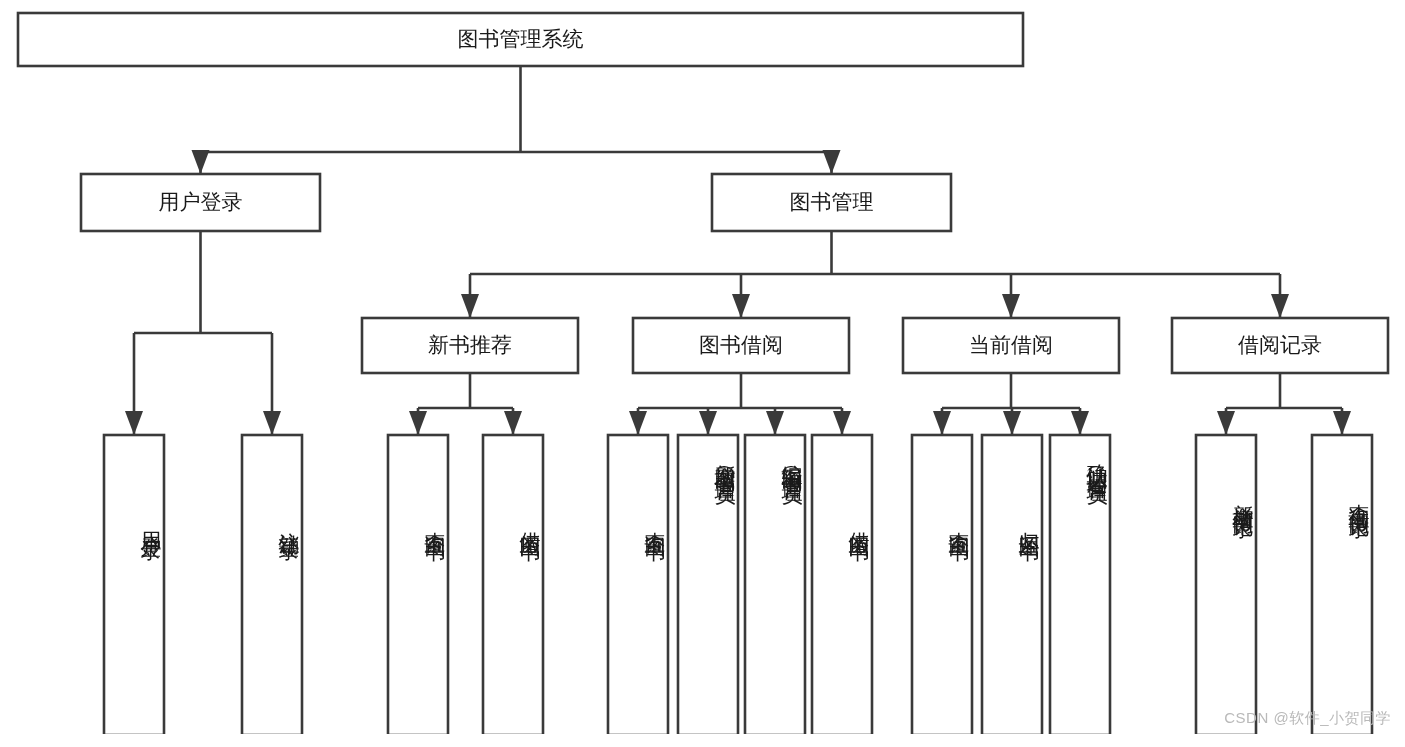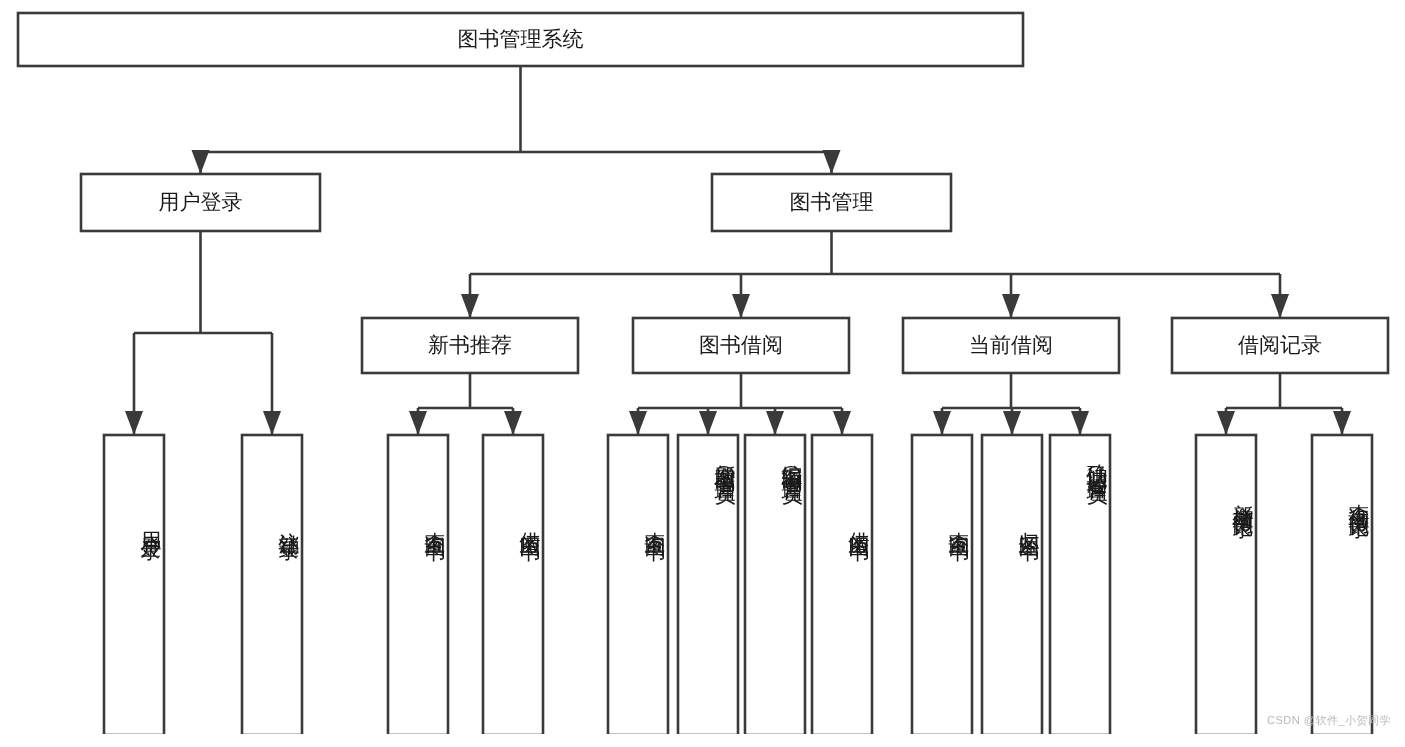--- a/index.html
+++ b/index.html
@@ -59,21 +59,21 @@
     letter-spacing: 3px;
     text-align: center;
     white-space: nowrap;
     pointer-events: none;
   }
   .watermark {
     position: absolute;
     right: 14px;
     bottom: 6px;
     font-family: "Liberation Sans", "DejaVu Sans", sans-serif;
-    font-size: 11px;
+    font-size: 15px;
     color: #b9b9b9;
     letter-spacing: 0.5px;
     white-space: nowrap;
   }
 </style>
 </head>
 <body>
 
 <div id="stage">
 

